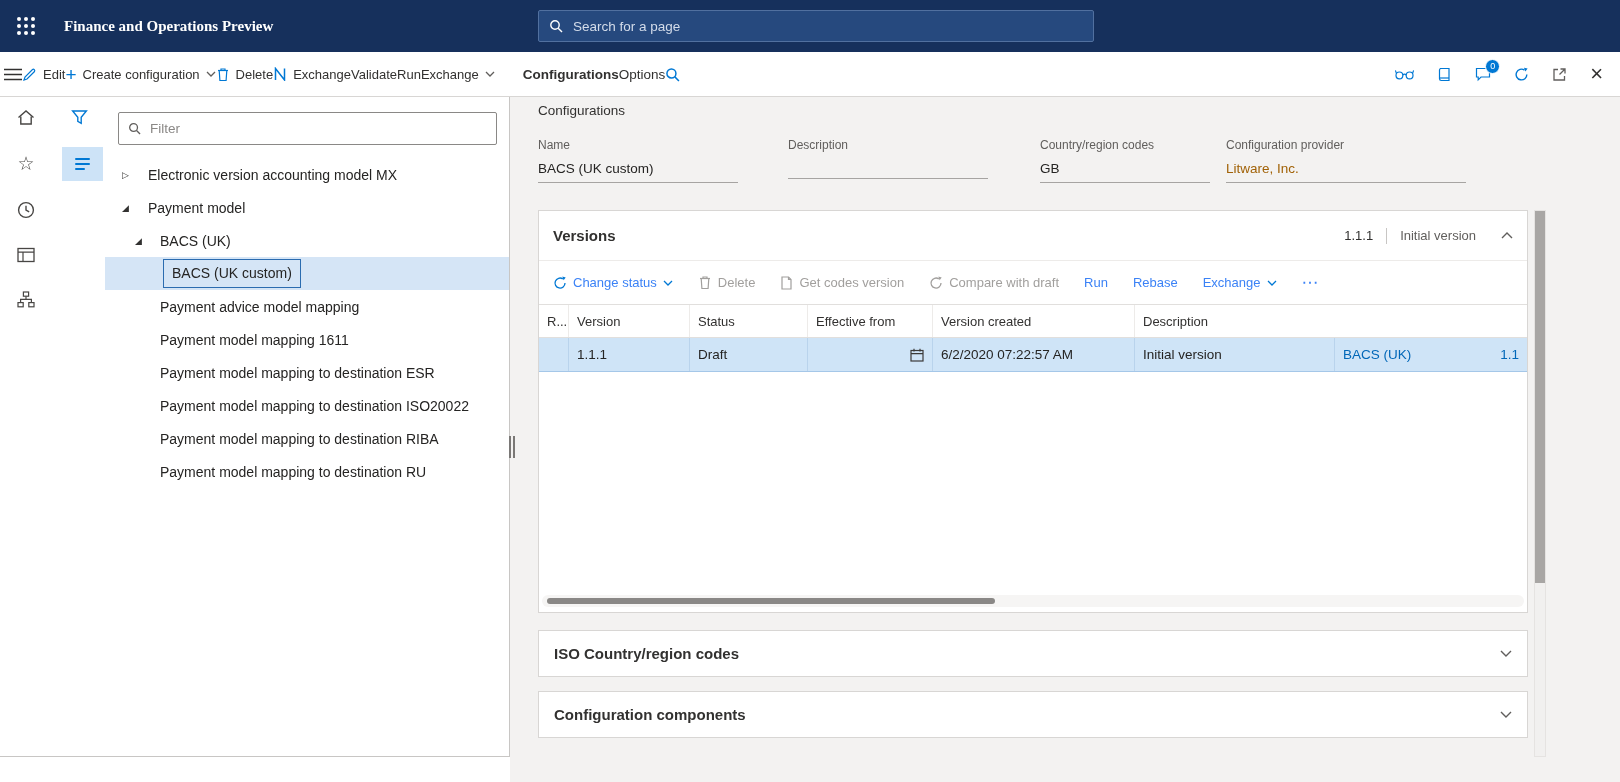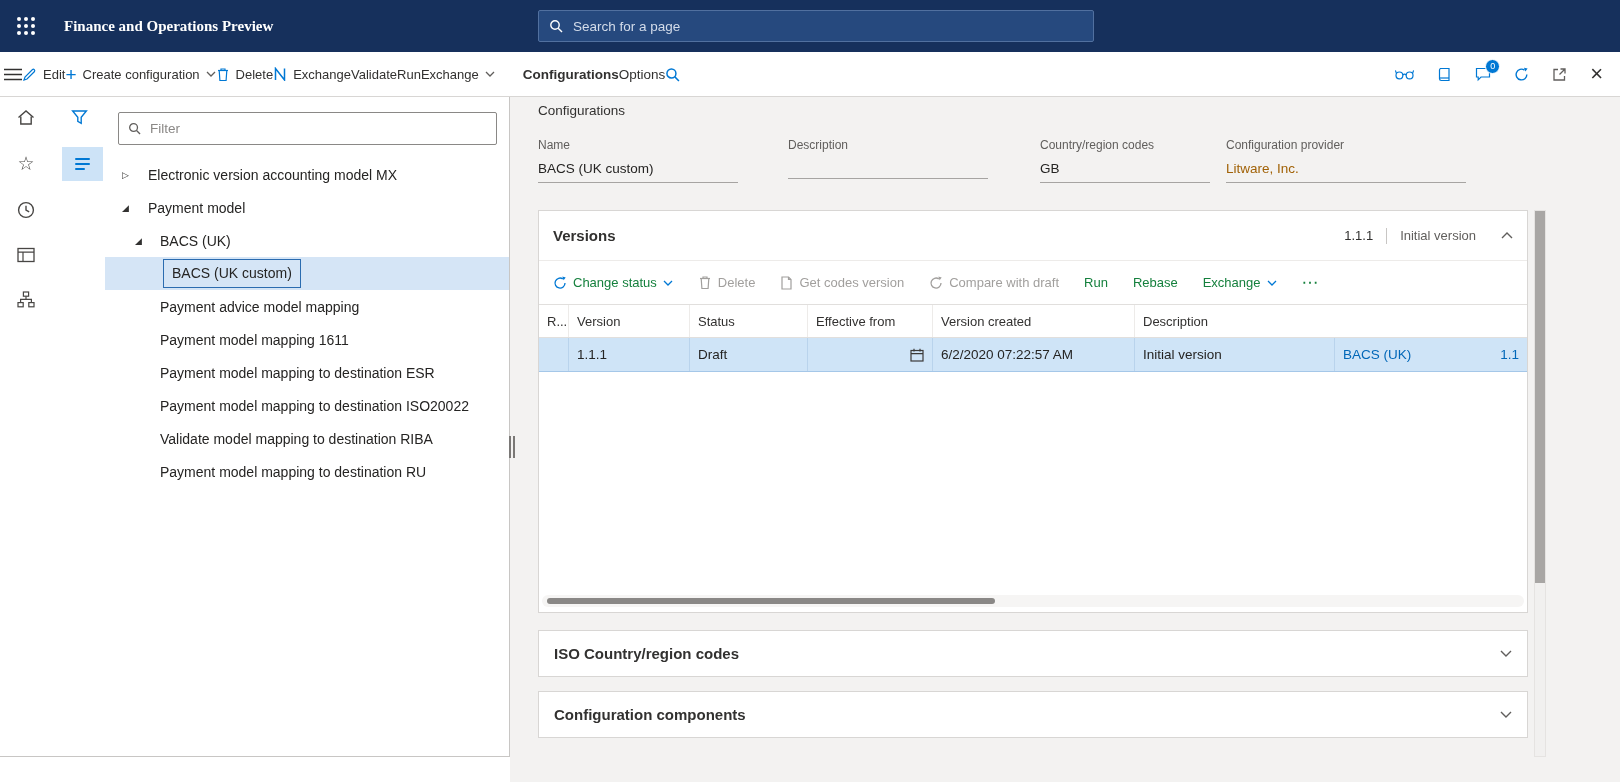--- a/index.html
+++ b/index.html
@@ -121,21 +121,21 @@
     border:1px solid #d8d6d4; display:flex; flex-direction:column;
   }
   .vheader { height:50px; flex:none; display:flex; align-items:center; padding:0 14px; border-bottom:1px solid #edebe9; }
   .vtitle { font-size:15px; font-weight:bold; }
   .vhead-right { margin-left:auto; display:flex; align-items:center; gap:13px; }
   .vver { font-size:13px; color:#323130; }
   .vdivider { width:1px; height:16px; background:#c8c6c4; }
   .vdesc { font-size:13px; color:#605e5c; }
   .vchev { color:#605e5c; margin-left:12px; cursor:pointer; }
   .vtoolbar { height:43px; flex:none; display:flex; align-items:center; gap:25px; padding:0 14px; white-space:nowrap; }
-  .tbtn { display:flex; align-items:center; gap:6px; color:#15803d; cursor:pointer; }
+  .tbtn { display:flex; align-items:center; gap:6px; color:#3b82f6; cursor:pointer; }
   .tbtn.disabled { color:#a19f9d; cursor:default; }
   .vtable-head, .vtable-row {
     display:grid; grid-template-columns:30px 121px 118px 125px 202px 200px 1fr;
     height:34px; align-items:stretch; flex:none;
   }
   .vtable-head { border-top:1px solid #e1dfdd; border-bottom:1px solid #e1dfdd; color:#323130; }
   .vcell { display:flex; align-items:center; padding:0 8px; border-right:1px solid #edebe9; overflow:hidden; white-space:nowrap; }
   .vcell:last-child { border-right:none; }
   .vtable-row { background:#cfe4f7; border-bottom:1px solid #a5c7e8; font-size:13.5px; color:#252423; }
   .vtable-row .vcell { border-right:1px solid #b9d3ec; }
@@ -375,21 +375,21 @@
     <div class="trow l1 noarrow">
       <span class="tlabel">Payment model mapping 1611</span>
     </div>
     <div class="trow l1 noarrow">
       <span class="tlabel">Payment model mapping to destination ESR</span>
     </div>
     <div class="trow l1 noarrow">
       <span class="tlabel">Payment model mapping to destination ISO20022</span>
     </div>
     <div class="trow l1 noarrow">
-      <span class="tlabel">Validate model mapping to destination RIBA</span>
+      <span class="tlabel">Payment model mapping to destination RIBA</span>
     </div>
     <div class="trow l1 noarrow">
       <span class="tlabel">Payment model mapping to destination RU</span>
     </div>
   </div>
 </div>
 
 <div class="splitter">
     <i></i>
     <i></i>

